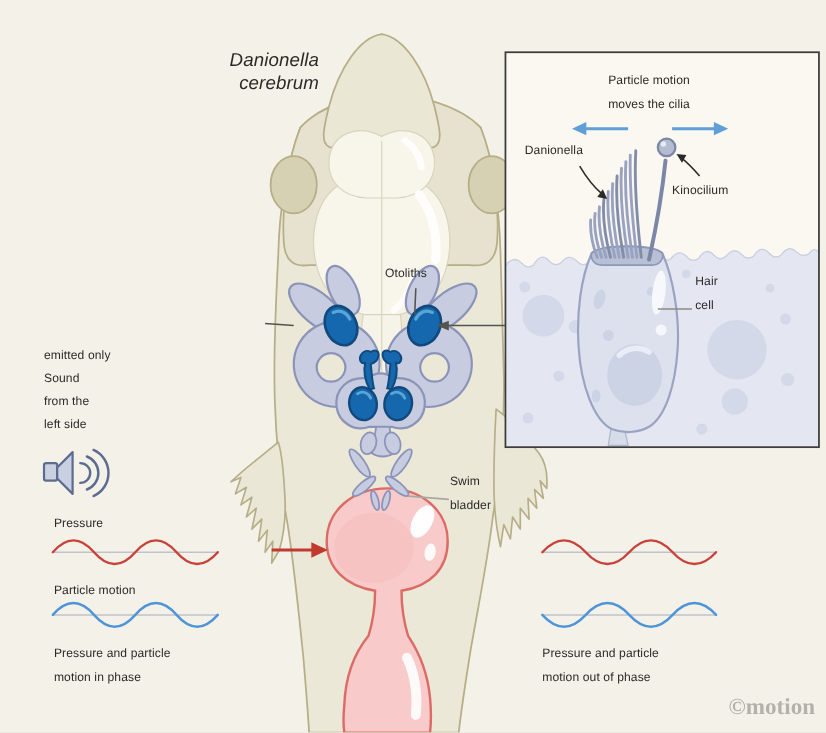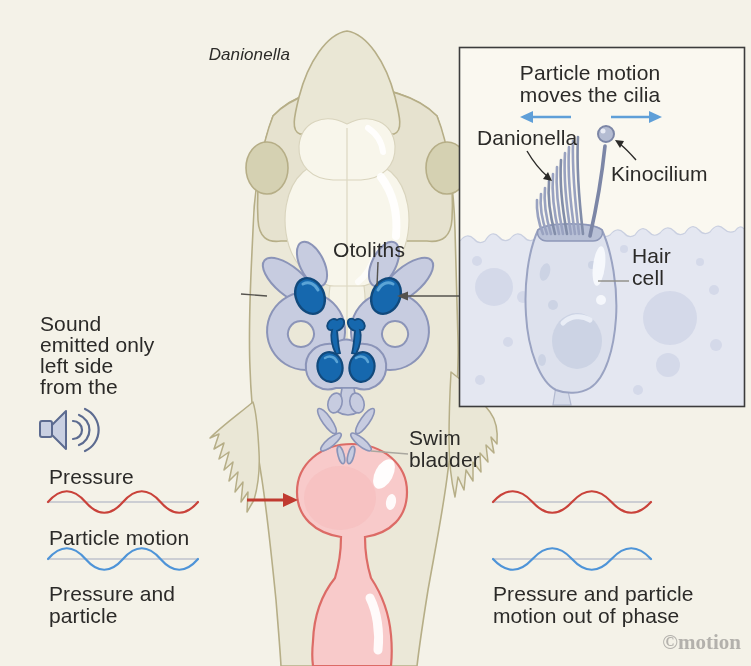--- a/index.html
+++ b/index.html
@@ -1,19 +1,19 @@
 <!DOCTYPE html>
 <html><head>
 <meta charset="utf-8">
 <style>
   html,body{margin:0;padding:0;background:#e8e6dc;}
   .stage{position:relative;width:751px;height:666px;background:#f4f2e8;overflow:hidden;
          font-family:"Liberation Sans",sans-serif;color:#2b2a28;}
   svg.art{position:absolute;left:0;top:0;}
-  .lbl{position:absolute;font-size:21px;line-height:21px;letter-spacing:.1px;}
+  .lbl{position:absolute;font-size:11px;line-height:21px;letter-spacing:.1px;}
   .lbl span{display:block;}
   .lh22{line-height:22px;}
   .center{text-align:center;}
   .right{text-align:right;}
   .italic{font-style:italic;font-size:17px;}
   .credit{position:absolute;font-family:"Liberation Serif",serif;font-weight:bold;
           font-size:21px;color:#b3b1ac;text-align:right;}
 </style>
 </head>
 <body>
@@ -207,44 +207,46 @@
       <path d="M 636 160 C 629 152 625 148 620 144" fill="none" stroke="#2b2a28" stroke-width="1.4"></path>
       <polygon points="615,140 624,141 620,148" fill="#2b2a28"></polygon>
       <path d="M 629 281 L 598 281" stroke="#8d8b85" stroke-width="1.4" fill="none"></path>
     </g>
     <rect x="459.5" y="47.5" width="285" height="359" fill="none" stroke="#3c3c3c" stroke-width="1.6"></rect>
   </g>
 </svg>
 
   <div class="lbl italic right" style="left:160px;top:44px;width:130px;">
     <span>Danionella</span>
+    <span>cerebrum</span>
   </div>
 
   <div class="lbl center" style="left:309px;top:239px;width:120px;">
     <span>Otoliths</span>
   </div>
 
 
   <div class="lbl" style="left:40px;top:313px;width:140px;">
+    <span>emitted only</span>
     <span>Sound</span>
-    <span>emitted only</span>
+    <span>from the</span>
     <span>left side</span>
-    <span>from the</span>
   </div>
 
   <div class="lbl" style="left:49px;top:466px;">
     <span>Pressure</span>
   </div>
 
   <div class="lbl" style="left:49px;top:527px;">
     <span>Particle motion</span>
   </div>
 
   <div class="lbl lh22" style="left:49px;top:583px;width:200px;">
     <span>Pressure and particle</span>
+    <span>motion in phase</span>
   </div>
 
   <div class="lbl lh22" style="left:409px;top:427px;">
     <span>Swim</span>
     <span>bladder</span>
   </div>
 
   <div class="lbl lh22" style="left:493px;top:583px;width:210px;">
     <span>Pressure and particle</span>
     <span>motion out of phase</span>

